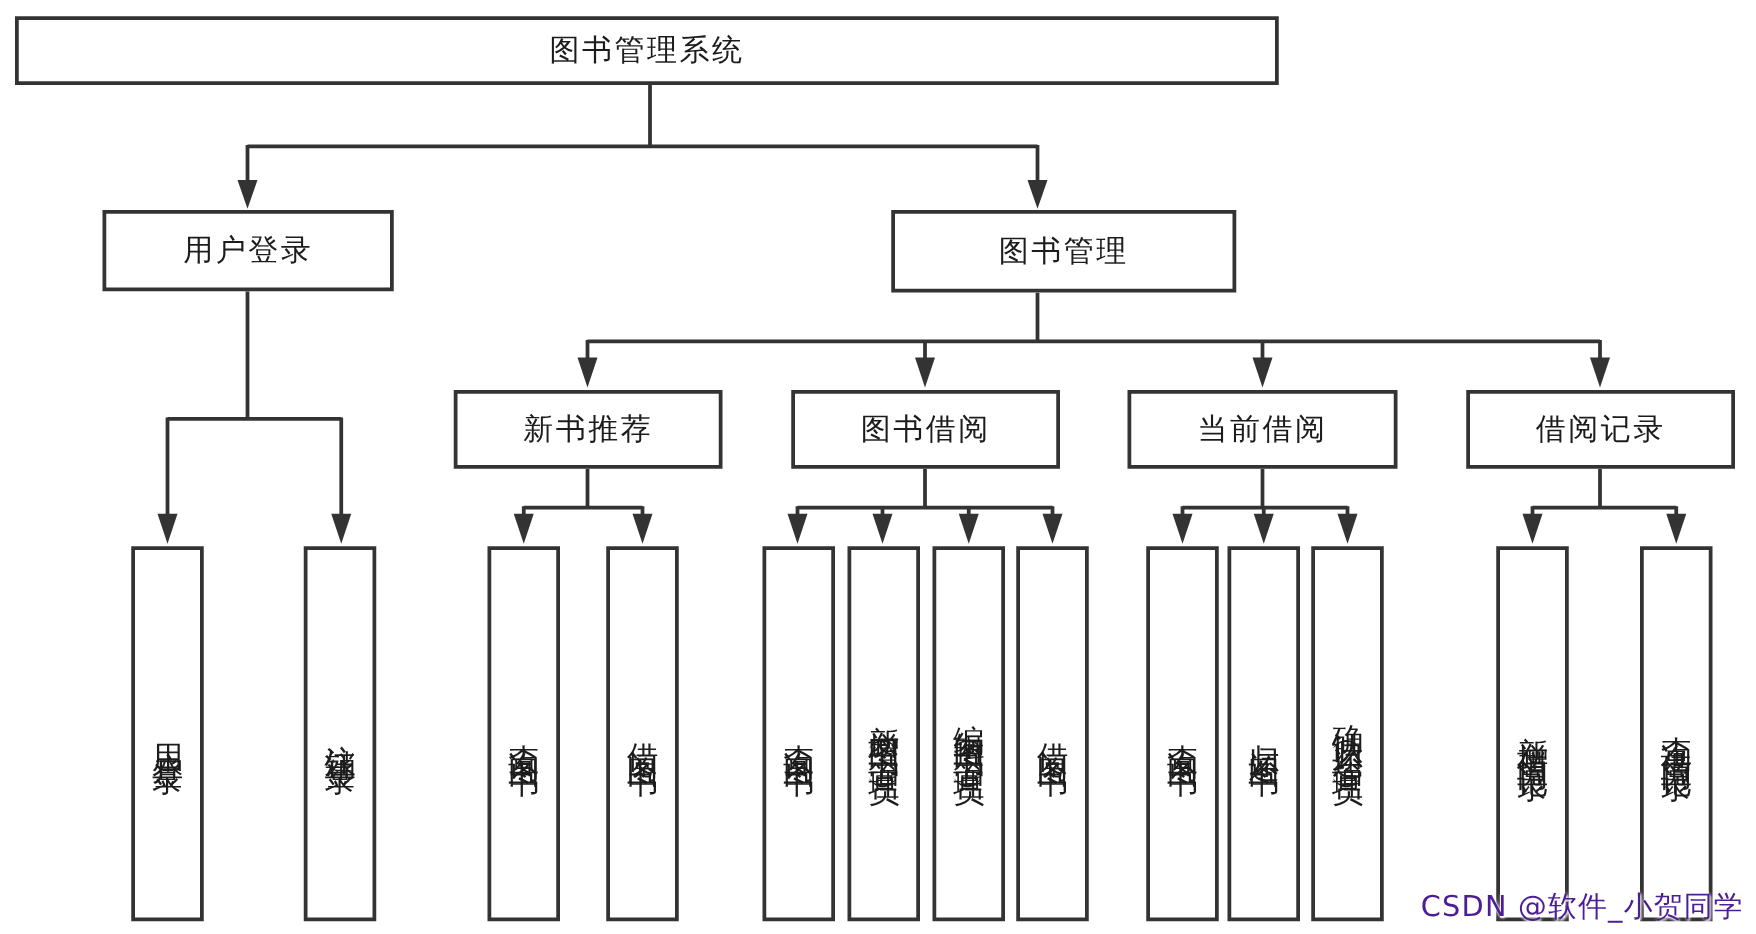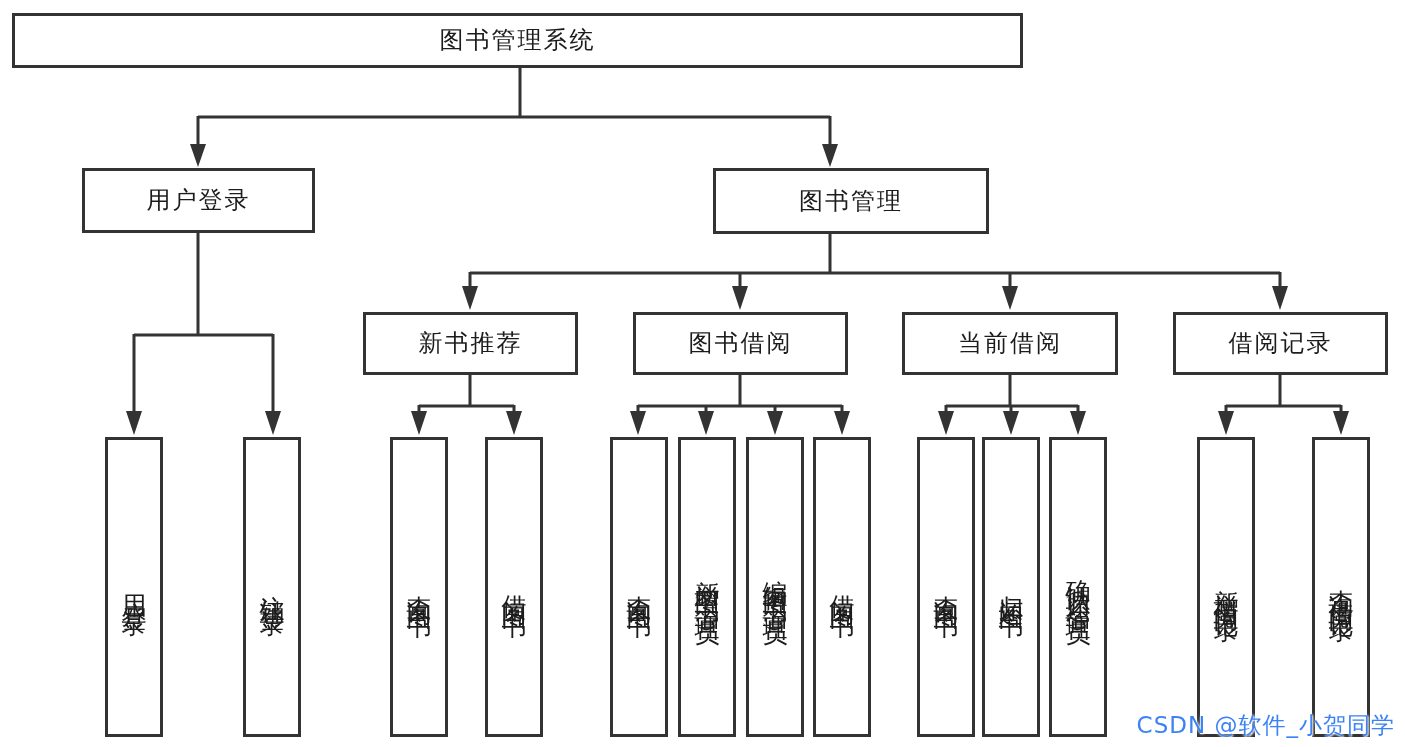--- a/index.html
+++ b/index.html
@@ -72,21 +72,21 @@
   .n-f12 { left: 1197px; }
   .n-f13 { left: 1312px; }
 
   .watermark {
     position: absolute;
     right: 10px;
     bottom: 6px;
     z-index: 3;
     font-size: 23px;
     letter-spacing: 1px;
-    color: #3b82f6;
+    color: #4c1d95;
     text-shadow: 0 0 3px #ffffff, 1px 1px 2px #ffffff;
     white-space: nowrap;
   }
 </style>
 </head>
 <body>
 
 <div class="stage">
 
   <svg class="connectors" viewBox="0 0 1405 747">

